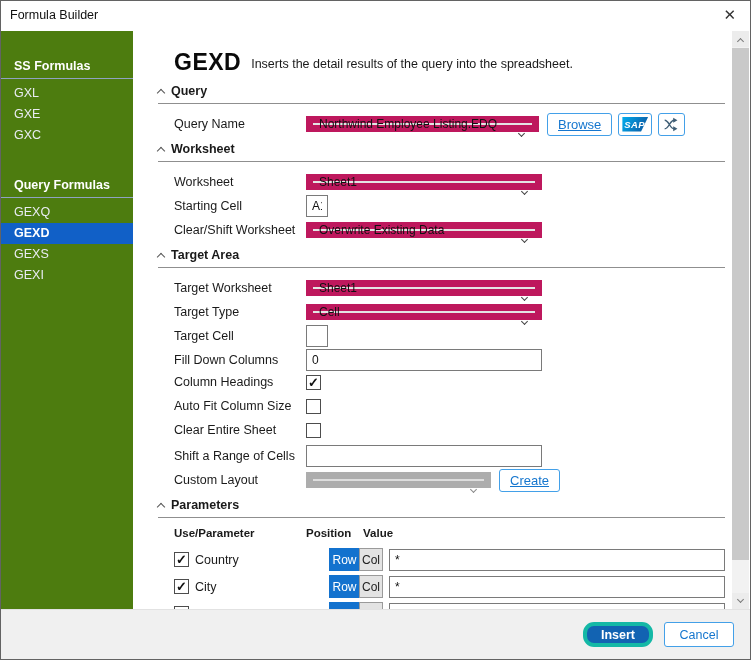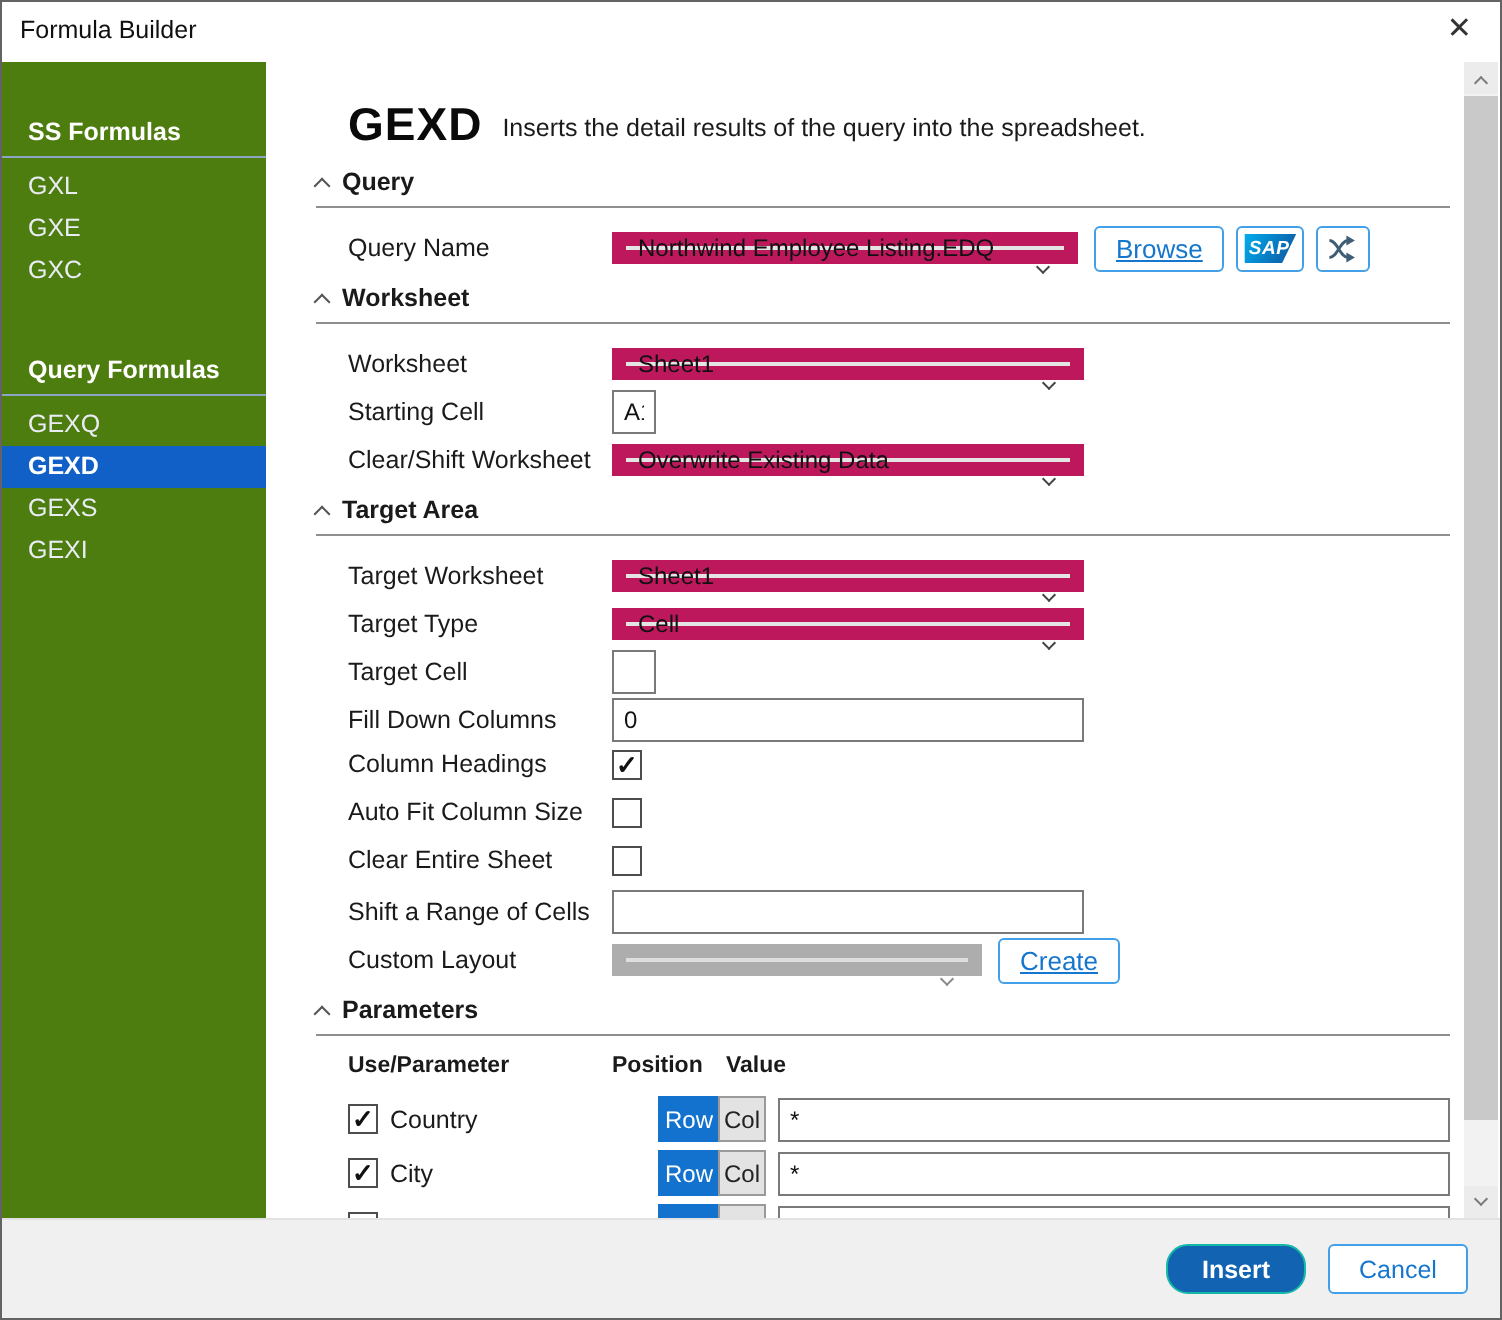--- a/index.html
+++ b/index.html
@@ -64,21 +64,21 @@
   .tg-btn.active { background:#1372CE; color:#fff; border-color:#1372CE;margin-left:23px; }
   .p-value { width:346px; margin-left:6px; }
   
   .vscroll { position:absolute; right:1px; top:30px; bottom:50px; width:17px; background:#F2F2F2; }
   .vs-btn { position:absolute; left:0; width:17px; height:16px; background:#ECECEC; display:flex; align-items:center; justify-content:center; cursor:pointer; }
   .vs-up { top:0; } .vs-down { bottom:0; }
   .vs-btn .chev { width:5px; height:5px; border-color:#7a7a7a; }
   .vs-thumb { position:absolute; left:0; top:17px; width:17px; height:512px; background:#C9C9C9; cursor:pointer; }
   
   .footer { position:absolute; left:0; right:0; bottom:0; height:50px; background:#F0F0F0; border-top:1px solid #E2E2E2; display:flex; align-items:center; justify-content:flex-end; padding-right:16px; gap:11px; }
-  .btn-primary { min-width:70px; height:25px; background:#1263B2; border:1px solid #14b8a6; border-radius:11px; color:#fff; font-size:12.5px; font-weight:bold; cursor:pointer; display:flex; align-items:center; justify-content:center; }
+  .btn-primary { min-width:70px; height:25px; background:#1263B2; border:4px solid #14b8a6; border-radius:11px; color:#fff; font-size:12.5px; font-weight:bold; cursor:pointer; display:flex; align-items:center; justify-content:center; }
   .btn-cancel { min-width:70px; height:25px; background:#fff; border:1px solid #43A0E8; border-radius:3px; color:#1576CE; font-size:12.5px; cursor:pointer; display:flex; align-items:center; justify-content:center; }
 </style>
 </head>
 <body>
 
 <div class="dialog">
 
   <div class="titlebar">
     <span class="title">Formula Builder</span>
     <span class="close">✕</span>

